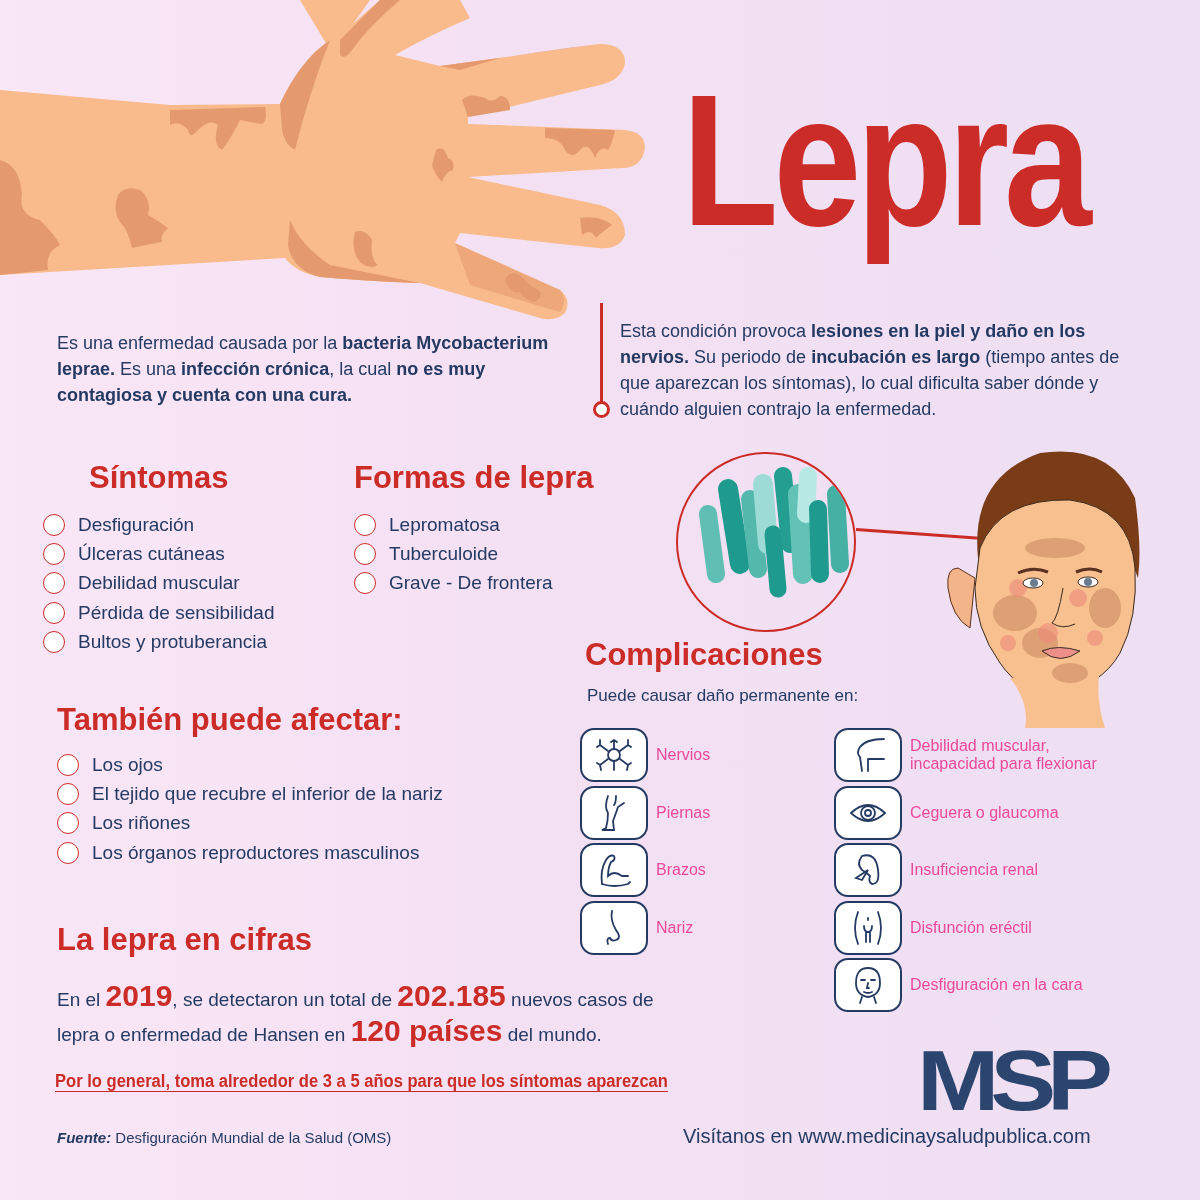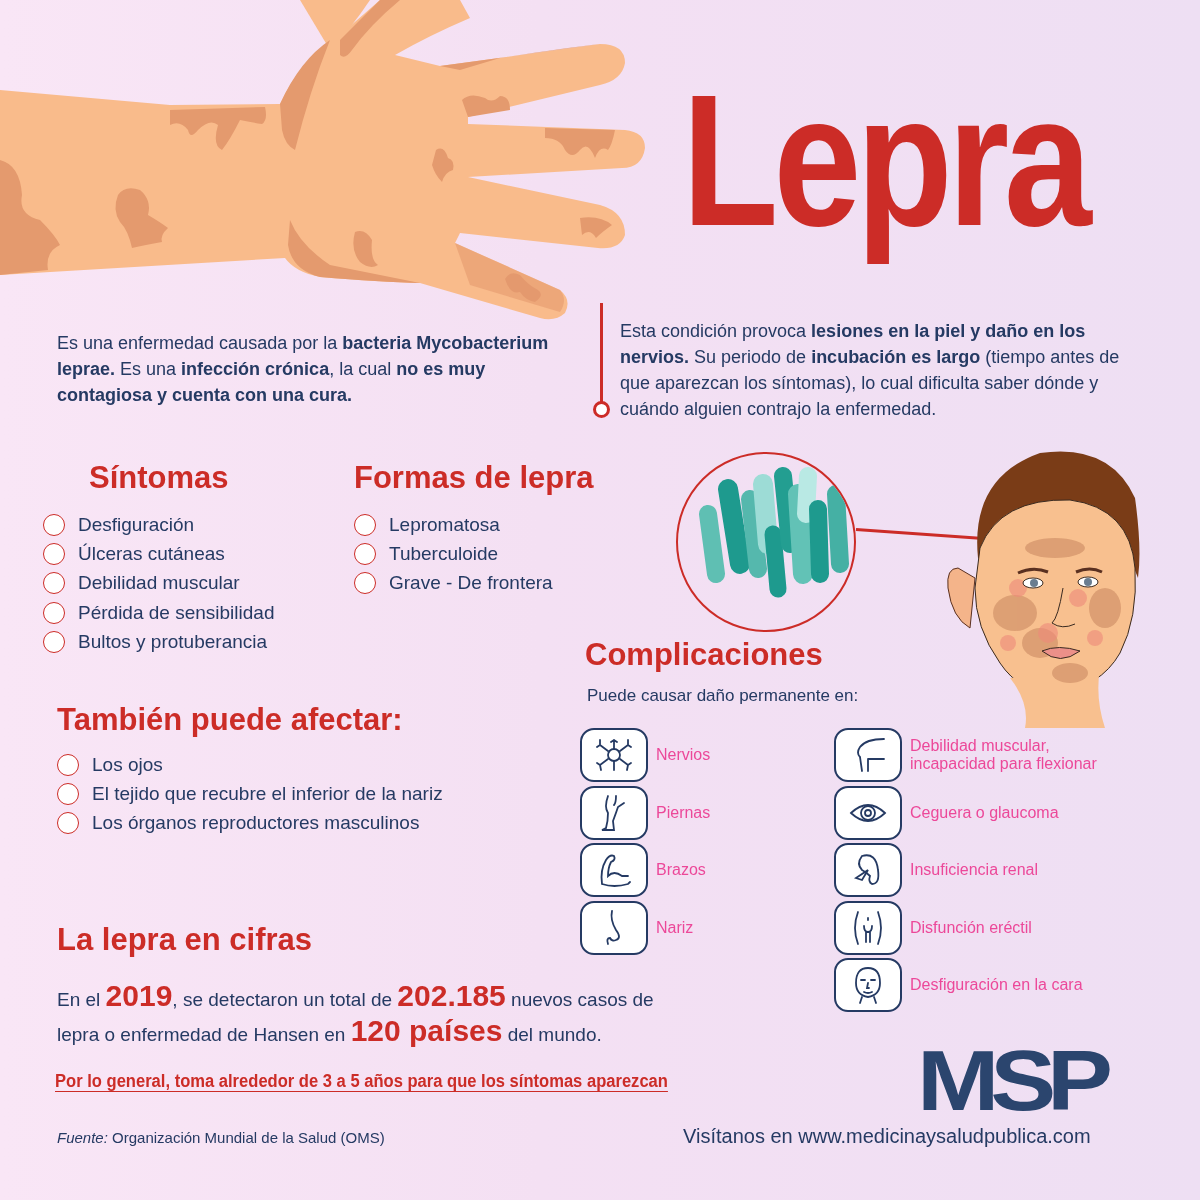--- a/index.html
+++ b/index.html
@@ -74,21 +74,21 @@
   
   .cifras-text { left: 57px; top: 980px; width: 640px; font-size: 19px; line-height: 31px; color: #253a63; }
   .big-num { font-weight: 700; color: #cc2c27; font-size: 30px; }
 
   .note {
     left: 55px; top: 1071px; font-size: 18px; font-weight: 700; color: #cc2c27;
     text-decoration: underline; text-underline-offset: 4px; white-space: nowrap;
     transform: scaleX(0.92); transform-origin: left top;
   }
   .source { left: 57px; top: 1129px; font-size: 15px; color: #253a63; }
-  .source .lbl { font-weight: 400; font-style: italic; }
+  .source .lbl { font-weight: 700; font-style: italic; }
 
   .logo { left: 917px; top: 1040px; font-weight: 900; font-size: 86px; color: #2b456e; letter-spacing: -8px; line-height: 80px; transform: scaleX(1.15); transform-origin: left top; }
   .visit { left: 683px; top: 1125px; font-size: 20px; color: #253a63; white-space: nowrap; }
 </style>
 </head>
 <body>
 
 <svg class="abs hand" viewBox="0 0 680 320">
   <g fill="#f9bb8b">
     <path d="M0 90 L170 105 L280 104 Q300 60 340 35 L380 0 L460 0 L470 18 Q430 35 395 55 L440 66 L600 44 Q625 44 625 63 Q622 80 600 85 L468 117 L468 124 L625 130 Q645 132 645 148 Q642 168 622 168 L468 177 L600 205 Q625 212 625 235 Q620 250 598 248 L460 233 L455 243 L560 290 Q572 300 565 313 Q555 322 540 318 L420 283 Q380 282 320 277 Q295 272 285 258 L0 275 Z"></path>
@@ -309,30 +309,34 @@
     <li>
         <span class="bullet"></span>
         <span>Los ojos</span>
       </li>
     <li>
         <span class="bullet"></span>
         <span>El tejido que recubre el inferior de la nariz</span>
       </li>
     <li>
         <span class="bullet"></span>
+        <span>Los riñones</span>
+      </li>
+    <li>
+        <span class="bullet"></span>
         <span>Los órganos reproductores masculinos</span>
       </li>
   </ul>
 </div>
 
 <h2 class="abs h2" style="left:57px;top:922px;">La lepra en cifras</h2>
 <p class="abs cifras-text">
   <span>En el </span><span class="big-num">2019</span><span>, se detectaron un total de </span><span class="big-num">202.185</span><span> nuevos casos de lepra o enfermedad de Hansen en </span><span class="big-num">120 países</span><span> del mundo.</span>
 </p>
 
 <div class="abs note">Por lo general, toma alrededor de 3 a 5 años para que los síntomas aparezcan</div>
 
 <div class="abs source">
-  <span class="lbl">Fuente:</span><span> Organización Mundial de la Salud (OMS)</span>
+  <span class="lbl">Fuente:</span><span> Desfiguración Mundial de la Salud (OMS)</span>
 </div>
 
 <div class="abs logo">MSP</div>
 <div class="abs visit">Visítanos en www.medicinaysaludpublica.com</div>
 
 </body></html>

